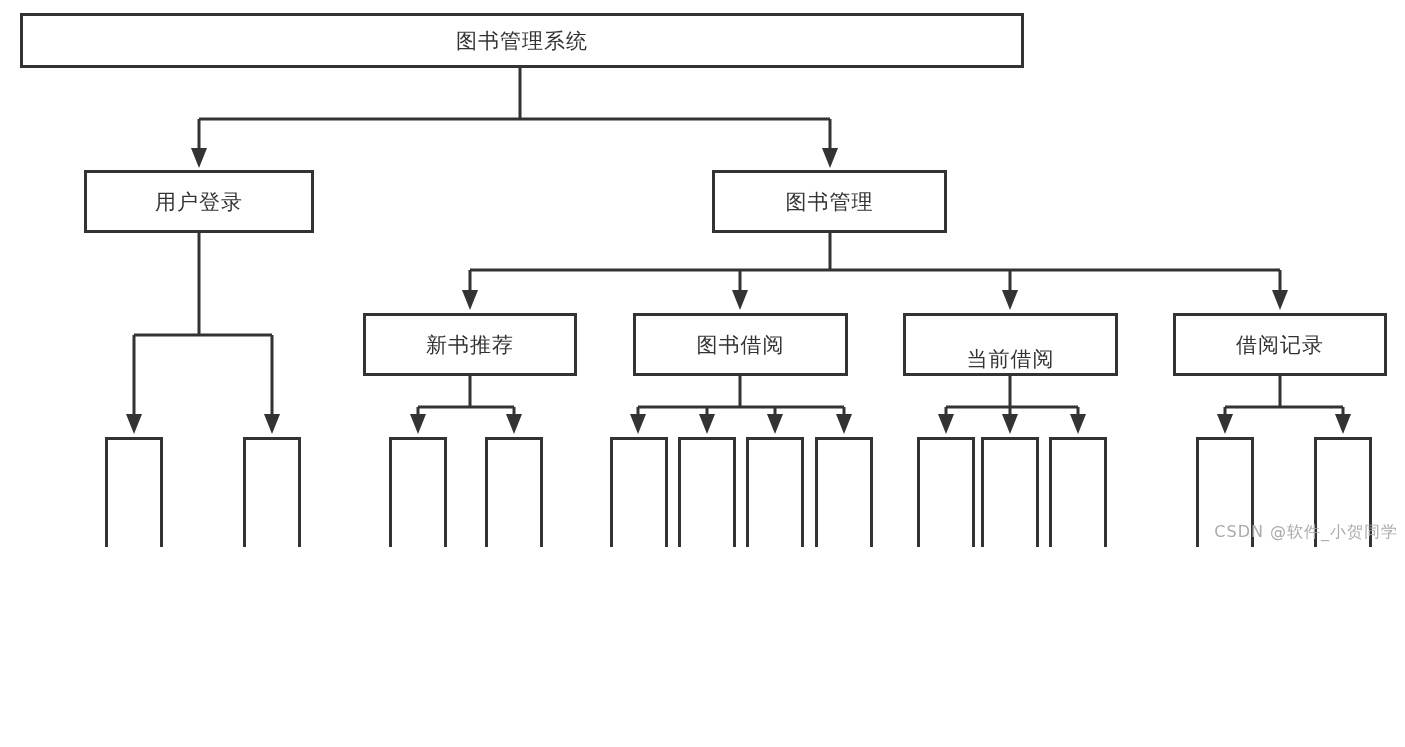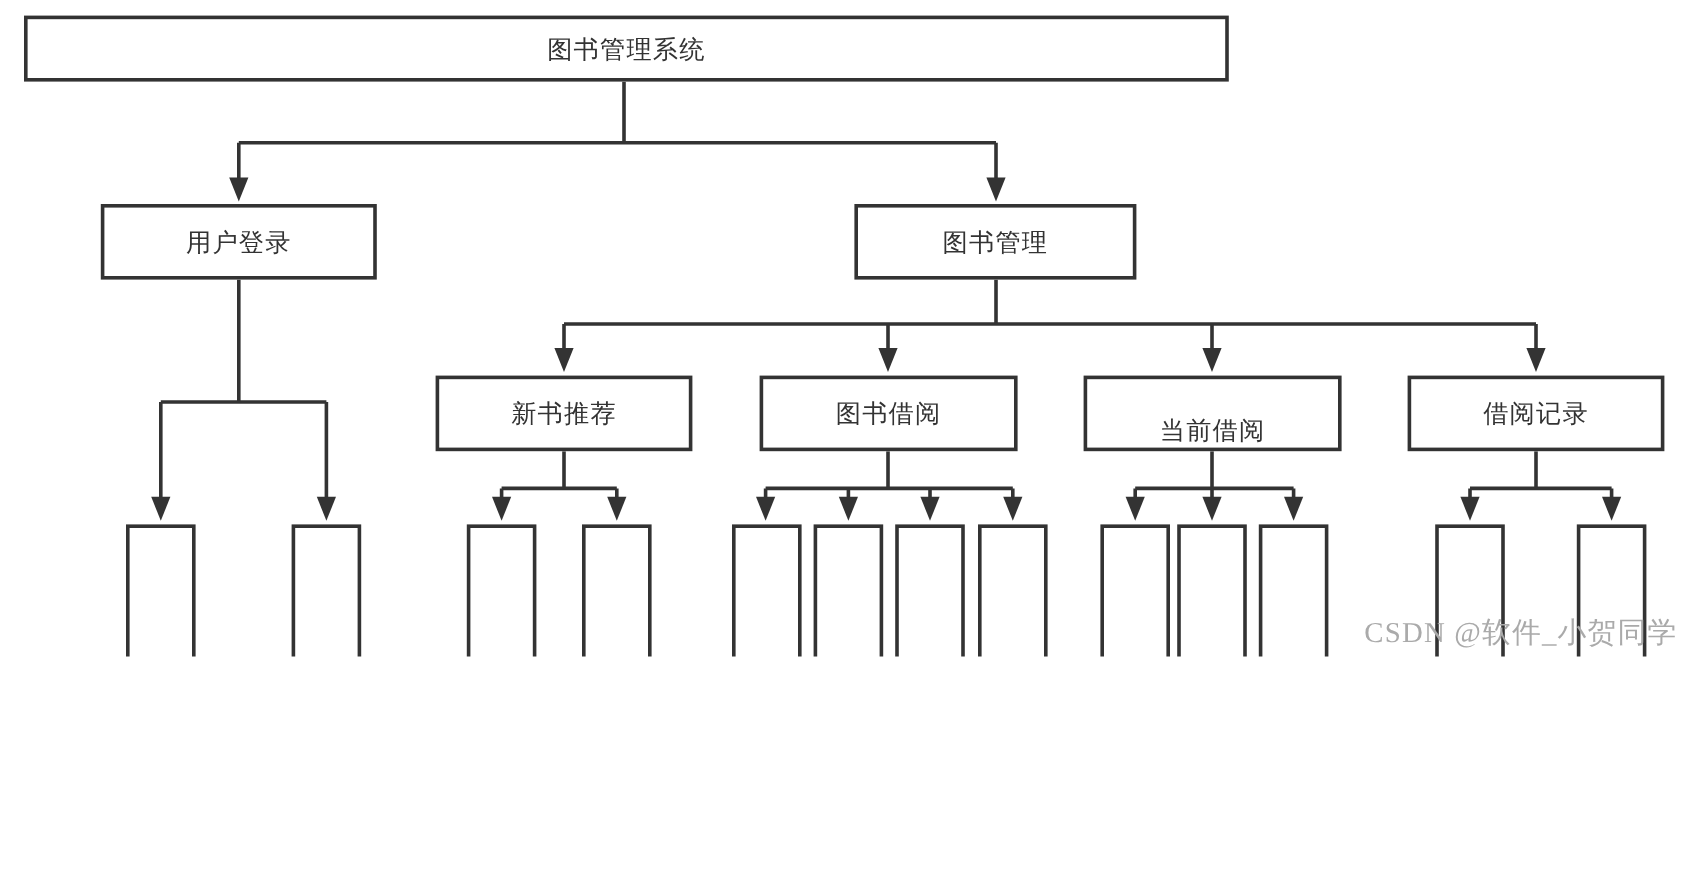--- a/index.html
+++ b/index.html
@@ -53,25 +53,24 @@
     writing-mode: vertical-rl;
     font-size: 24px;
     letter-spacing: 5px;
     line-height: 1;
     white-space: nowrap;
   }
   .watermark {
     position: absolute;
     right: 7px;
     bottom: 4px;
-    font-size: 24px;
+    font-size: 16px;
     color: var(--wm);
     letter-spacing: 1px;
     white-space: nowrap;
-    font-family: Liberation Serif, serif;
   }
 </style>
 </head>
 <body>
 
 <div class="canvas">
 
   <svg class="connectors" width="1405" height="747" viewBox="0 0 1405 747">
       <path d="M520 68 V119 M199 119 H830 M199 119 V150 M830 119 V150 M199 233 V335 M134 335 H272 M134 335 V416 M272 335 V416 M830 233 V270 M470 270 H1280 M470 270 V292 M740 270 V292 M1010 270 V292 M1280 270 V292 M470 376 V407 M418 407 H514 M418 407 V416 M514 407 V416 M740 376 V407 M638 407 H844 M638 407 V416 M707 407 V416 M775 407 V416 M844 407 V416 M1010 376 V407 M946 407 H1078 M946 407 V416 M1010 407 V416 M1078 407 V416 M1280 376 V407 M1225 407 H1343 M1225 407 V416 M1343 407 V416" fill="none" stroke="#333333" stroke-width="3"></path>
       <polygon points="191,148 207,148 199,168" fill="#333333"></polygon>

